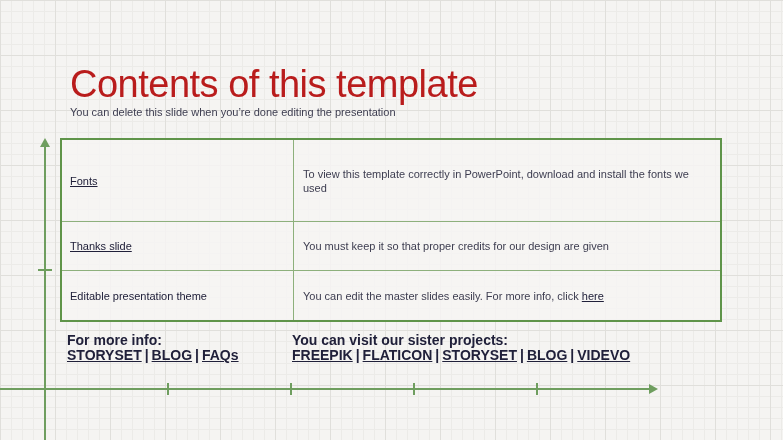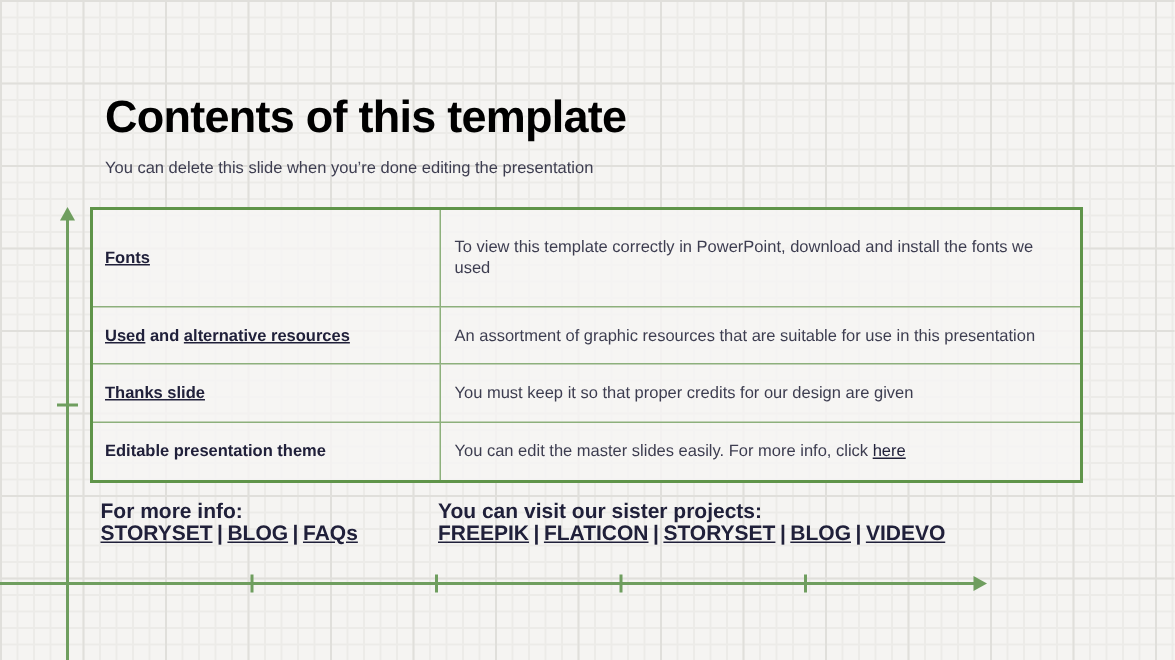--- a/index.html
+++ b/index.html
@@ -9,22 +9,22 @@
     background-color:#f5f4f2;
     background-image:
       linear-gradient(#e0dfdb 1px, transparent 1px),
       linear-gradient(90deg,#e0dfdb 1px, transparent 1px),
       linear-gradient(#ecebe8 1px, transparent 1px),
       linear-gradient(90deg,#ecebe8 1px, transparent 1px);
     background-size:55px 55px,55px 55px,11px 11px,11px 11px;
   }
   .title{
     position:absolute;left:70px;top:34px;width:660px;
-    font-size:30px;font-weight:bold;letter-spacing:-0.5px;
-    color:#000000;line-height:50px;
+    font-size:38px;font-weight:normal;letter-spacing:-0.5px;
+    color:#b91c1c;line-height:50px;
   }
   .subtitle{
     position:absolute;left:70px;top:102px;width:660px;
     font-size:11px;color:#3d3d50;line-height:20px;
   }
   
   .axis{position:absolute;background:#6f9e5f;}
   .y-line{left:44px;top:146px;width:2px;height:294px;}
   .x-line{left:0;top:388px;width:650px;height:2px;}
   .y-arrow{position:absolute;left:40px;top:138px;width:0;height:0;
@@ -41,21 +41,21 @@
     position:absolute;left:60px;top:138px;width:662px;height:184px;
     border-collapse:collapse;table-layout:fixed;
     border:2px solid #5f9449;
     background:rgba(246,245,243,0.85);
   }
   .contents-table td{
     border:1px solid #8db07c;
     padding:3px 10px 3px 8px;vertical-align:middle;
     font-size:11px;line-height:14px;color:#3d3d50;
   }
-  .contents-table td.c1{width:213px;font-weight:bold;color:#20203a;margin-top:27px;}
+  .contents-table td.c1{width:213px;font-weight:normal;color:#20203a;margin-top:27px;}
   .contents-table td.c2{padding-left:9px;}
   .lnk{color:#20203a;text-decoration:underline;cursor:pointer;}
   .c2 .lnk{font-weight:normal;}
   
   .footer-block{
     position:absolute;top:333px;
     font-size:14px;font-weight:bold;color:#20203a;line-height:15px;
   }
   .fb1{left:67px;} .fb2{left:292px;}
   .footer-block .sep{margin:0 3px;}
@@ -76,24 +76,20 @@
 <h1 class="title">Contents of this template</h1>
 <div class="subtitle">You can delete this slide when you’re done editing the presentation</div>
 
 <table class="contents-table">
   <tbody>
       <tr>
     <td class="c1"><span class="lnk">Fonts</span></td>
     <td class="c2"><span>To view this template correctly in PowerPoint, download and install the fonts we used</span></td>
   </tr>
   <tr>
-    <td class="c1"><span class="lnk">Used</span><span> and </span><span class="lnk">alternative resources</span></td>
-    <td class="c2"><span>An assortment of graphic resources that are suitable for use in this presentation</span></td>
-  </tr>
-  <tr>
     <td class="c1"><span class="lnk">Thanks slide</span></td>
     <td class="c2"><span>You must keep it so that proper credits for our design are given</span></td>
   </tr>
   <tr>
     <td class="c1"><span>Editable presentation theme</span></td>
     <td class="c2"><span>You can edit the master slides easily. For more info, click </span><span class="lnk">here</span></td>
   </tr>
 </tbody>
   </table>
 

